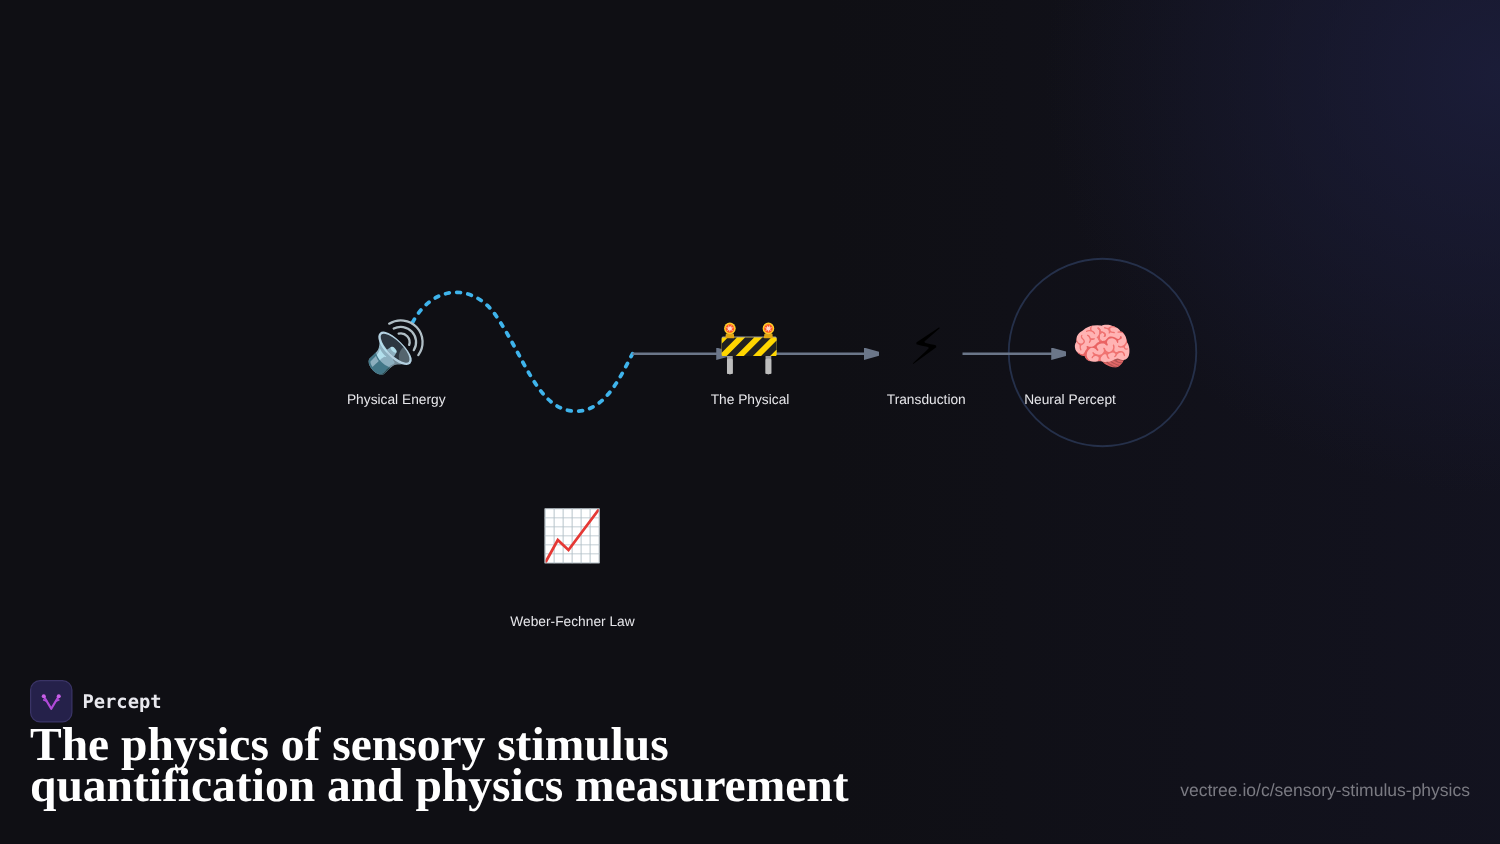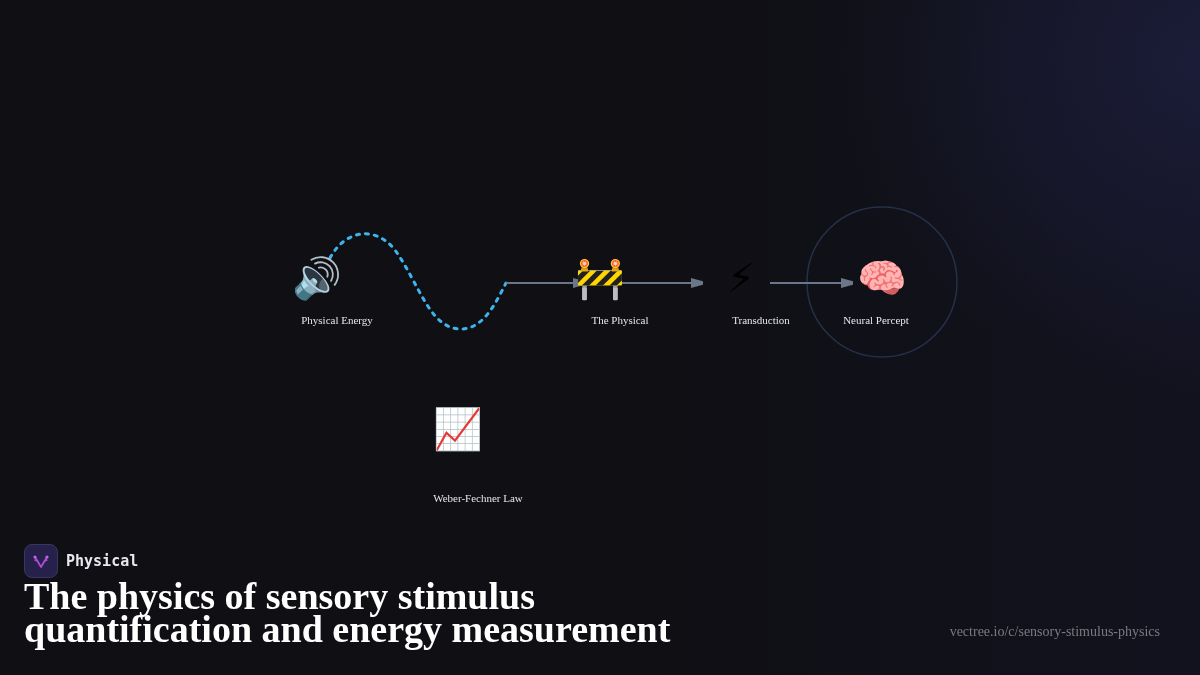--- a/index.html
+++ b/index.html
@@ -14,41 +14,41 @@
       background:
         radial-gradient(ellipse 520px 480px at 1200px 60px, rgba(28,30,60,0.85), rgba(15,15,20,0) 70%),
         linear-gradient(90deg, rgba(15,15,20,0) 55%, rgba(22,22,42,0.5) 100%);
       pointer-events: none;
     }
     svg.diagram { position: absolute; left: 0; top: 0; }
     .node { position: absolute; transform: translate(-50%, -50%); text-align: center; }
     .node .emoji { font-size: 40px; line-height: 48px; display: block; }
     .node-label {
       position: absolute; white-space: nowrap; transform: translateX(-50%);
-      color: #e6e6ea; font-size: 11px; font-family: Liberation Serif, serif; margin-left: 20px;
+      color: #e6e6ea; font-size: 11px; font-family: Liberation Sans, sans-serif;
     }
     .brand {
       position: absolute; left: 24px; top: 544px; display: flex; align-items: center; gap: 8px;
     }
     .brand-logo {
       width: 34px; height: 34px; border-radius: 8px; background: #25214a;
       border: 1px solid #3a3466; box-sizing: border-box;
       display: flex; align-items: center; justify-content: center;
     }
     .brand-name {
       color: #e8e8ee; font-family: "DejaVu Sans Mono", monospace; font-weight: bold; font-size: 15px;
     }
     .title {
       position: absolute; left: 24px; top: 580px; margin: 0;
       color: #ffffff; font-family: Liberation Serif, serif; font-weight: bold;
       font-size: 38px; line-height: 33px; letter-spacing: 0px;
     }
     .url {
-      position: absolute; right: 40px; top: 624px;
-      color: #7a7a82; font-family: Liberation Serif, serif; font-size: 14px;
+      position: absolute; right: 24px; top: 624px;
+      color: #7a7a82; font-family: Liberation Sans, sans-serif; font-size: 14px;
     }
   </style>
 </head>
 <body>
 
 <div class="bg-glow"></div>
 
 <svg class="diagram" width="1200" height="675">
   <defs>
     <marker id="arrowhead" markerWidth="12" markerHeight="10" refX="11" refY="5" orient="auto" markerUnits="userSpaceOnUse">
@@ -94,21 +94,21 @@
 
 <div class="brand">
   <div class="brand-logo">
     <svg width="20" height="20" viewBox="0 0 20 20">
       <path d="M4 6 L10 16 L16 6" fill="none" stroke="#b04ad8" stroke-width="1.8" stroke-linecap="round" stroke-linejoin="round"></path>
       <path d="M6.5 10 L4 9 M13.5 10 L16 9" fill="none" stroke="#b04ad8" stroke-width="1.4" stroke-linecap="round"></path>
       <circle cx="4" cy="6" r="1.6" fill="#c860e8"></circle>
       <circle cx="16" cy="6" r="1.6" fill="#c860e8"></circle>
     </svg>
   </div>
-  <span class="brand-name">Physical</span>
+  <span class="brand-name">Percept</span>
 </div>
 
 <h1 class="title">
   <span>The physics of sensory stimulus</span><br>
-  <span>quantification and energy measurement</span>
+  <span>quantification and physics measurement</span>
 </h1>
 
 <div class="url">vectree.io/c/sensory-stimulus-physics</div>
 
 </body></html>

